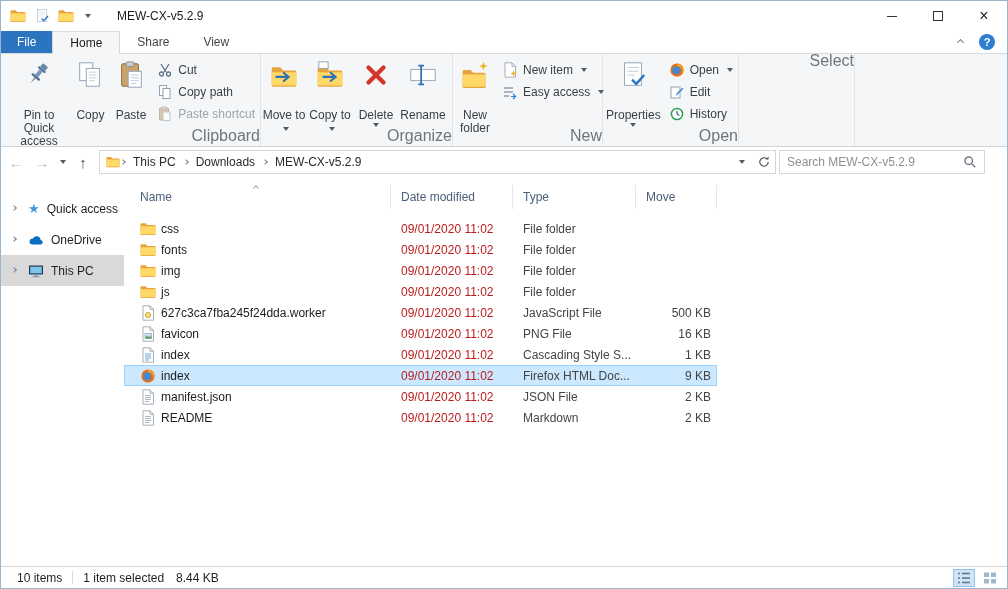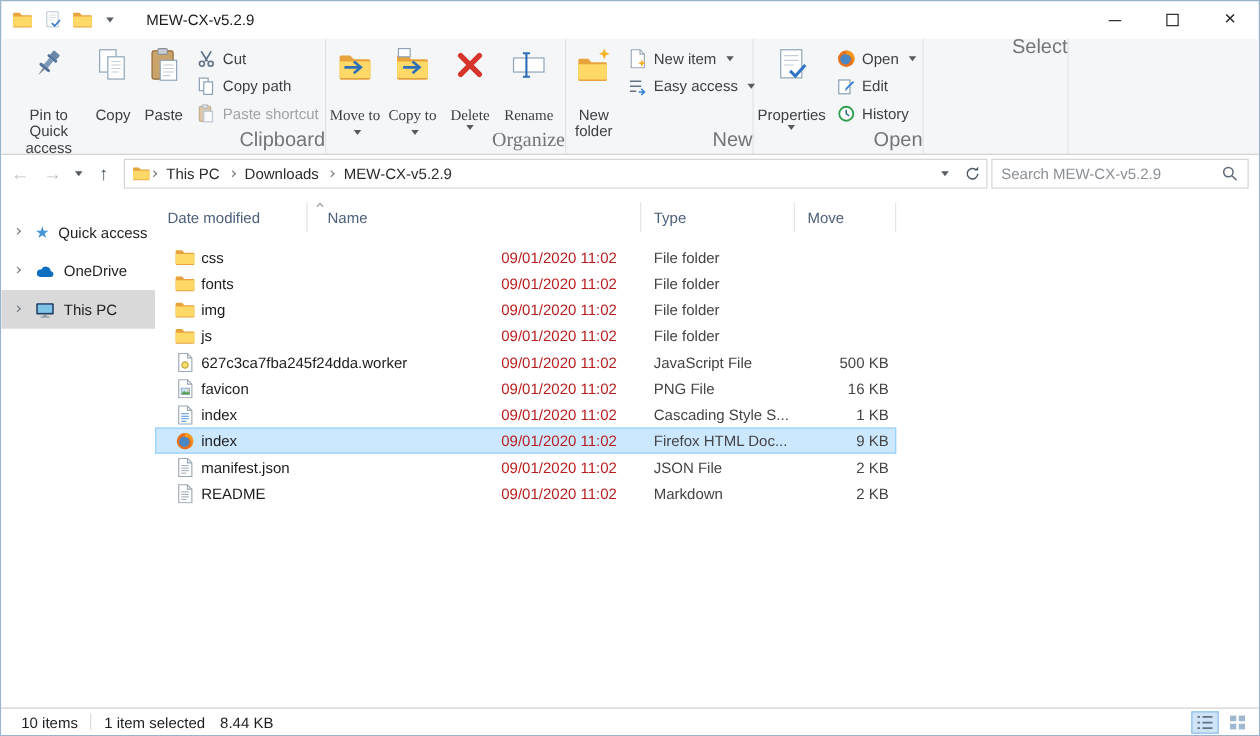--- a/index.html
+++ b/index.html
@@ -41,34 +41,34 @@
   .btn-lg .lbl-wrap { text-align:center; line-height:13px; color:#3b3f44; margin-top:3px; }
   .btn-lg .lbl-col { display:flex; flex-direction:column; align-items:center; line-height:13px; color:#3b3f44; margin-top:3px; }
   .stack { display:flex; flex-direction:column; padding-top:3px; }
   .btn-sm { display:flex; align-items:center; gap:5px; height:22px; padding:0 5px; color:#3b3f44; white-space:nowrap; cursor:default; }
   .btn-sm.disabled { color:#9fa4a9; }
   .btn-sm.disabled svg { opacity:.55; }
   .ic30 { width:30px; height:30px; flex:0 0 auto; }
   .ic16 { width:16px; height:16px; flex:0 0 auto; }
   .ic14 { width:14px; height:14px; flex:0 0 auto; }
   .w66 { width:66px; } .w42 { width:42px; } .w46 { width:46px; } .w48 { width:48px; } .w58 { width:58px; } .w64 { width:64px; }
-  .g-clipboard { width:258px; } .g-organize { width:192px;font-family:Liberation Serif, serif; } .g-new { width:150px; } .g-open { width:136px; } .g-select { width:116px; }
+  .g-clipboard { width:258px; } .g-organize { width:192px; } .g-new { width:150px; } .g-open { width:136px; } .g-select { width:116px; }
   .g-clipboard .grp-body { padding-left:4px; }
 
   
   .navbar { height:30px; display:flex; align-items:center; background:#fff; padding:0 2px; flex:0 0 auto; }
   .navbtn { width:26px; height:26px; display:flex; align-items:center; justify-content:center; font-size:15px; color:#4a5560; }
   .navbtn.disabled { color:#bcc2c8; }
   .navbtn.tiny { width:15px; }
   .addressbox { flex:1; height:24px; border:1px solid #d6d6d6; display:flex; align-items:center; padding-left:6px; margin:0 3px; background:#fff; }
   .crumb { padding:0 7px; color:#2b2b2b; white-space:nowrap; cursor:default; }
   .crumb-sep { margin:0 1px; display:flex; align-items:center; }
   .addr-right { margin-left:auto; display:flex; align-items:center; }
   .addr-btn { width:22px; height:22px; display:flex; align-items:center; justify-content:center; }
-  .searchbox { width:206px; height:24px; border:1px solid #d6d6d6; display:flex; align-items:center; margin-right:6px; background:#fff; }
+  .searchbox { width:206px; height:24px; border:1px solid #d6d6d6; display:flex; align-items:center; margin-right:20px; background:#fff; }
   .searchbox input { flex:1; border:none; outline:none; font-family:"Liberation Sans",sans-serif; font-size:12px; padding-left:7px; color:#333; min-width:0; background:transparent; }
   .searchbox input::placeholder { color:#8b9095; }
   .search-ic { margin:0 7px 0 2px; }
 
   
   .main { flex:1; display:flex; background:#fff; overflow:hidden; }
   .sidebar { width:123px; padding-top:16px; flex:0 0 auto; }
   .side-item { height:31px; display:flex; align-items:center; padding-left:27px; gap:7px; position:relative; white-space:nowrap; cursor:default; }
   .side-item.selected { background:#d9d9d9; }
   .side-exp { position:absolute; left:11px; top:13px; }
@@ -282,20 +282,30 @@
         </div>
       <div class="wc">
           <span class="max-glyph"></span>
         </div>
       <div class="wc">
           <span class="close-glyph">×</span>
         </div>
     </div>
   </div>
 
+  <div class="tabsrow">
+    <div class="tab tab-file">File</div>
+    <div class="tab tab-active">Home</div>
+    <div class="tab">Share</div>
+    <div class="tab">View</div>
+    <div class="tabs-right">
+      <span class="chev up"></span>
+      <span class="help-badge">?</span>
+    </div>
+  </div>
 
   <div class="ribbon">
 
     <div class="grp g-clipboard">
       <div class="grp-body">
         <div class="btn-lg w66">
           <svg class="ic30">
               <use href="#sym-pin"></use>
             </svg>
           <div class="lbl-wrap" style="width:64px">Pin to Quick access</div>
@@ -503,22 +513,22 @@
         <svg class="ic16">
             <use href="#sym-pc"></use>
           </svg>
         <span>This PC</span>
       </div>
     </div>
 
     <div class="filearea">
       <div class="headers">
         <span class="chev up small sort-caret"></span>
+        <div class="hcell h-name">Name</div>
         <div class="hcell h-date">Date modified</div>
-        <div class="hcell h-name">Name</div>
         <div class="hcell h-type">Type</div>
         <div class="hcell h-size">Move</div>
       </div>
 
       <div class="rows">
         <div class="row">
           <div class="cell cname">
               <svg class="ic16">
                 <use href="#sym-folder"></use>
               </svg>

